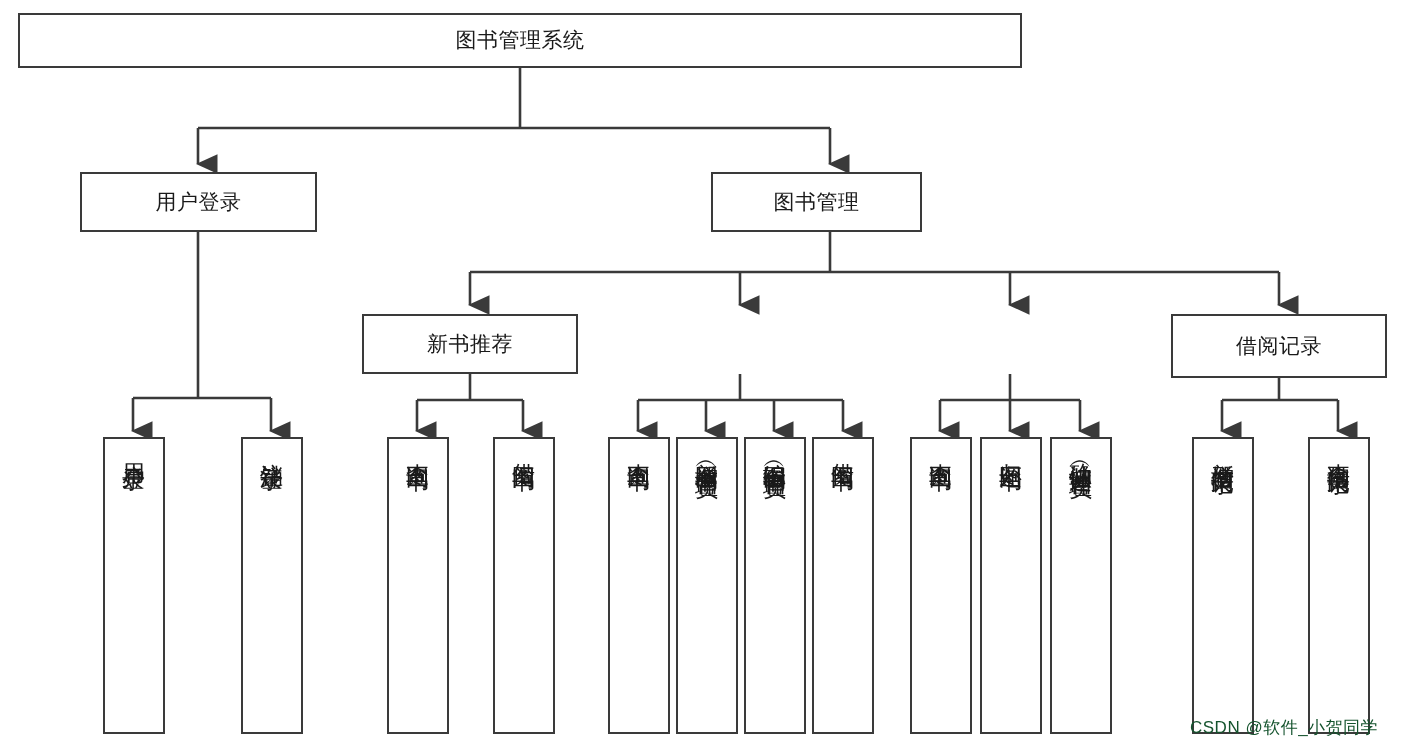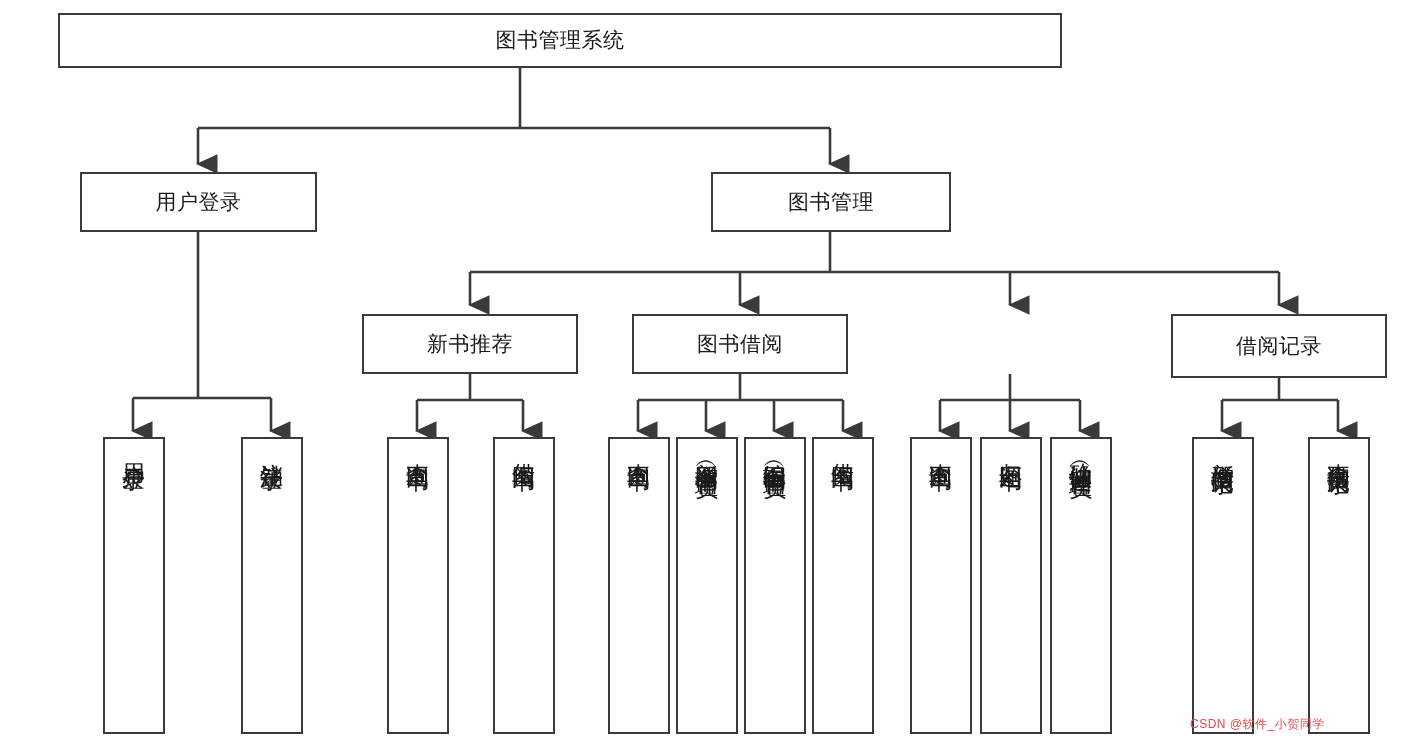--- a/index.html
+++ b/index.html
@@ -51,22 +51,22 @@
   }
   .node.vertical .node-label {
     writing-mode: vertical-rl;
     text-orientation: upright;
     font-size: 23px;
     line-height: 1.05;
     letter-spacing: 2px;
   }
   .watermark {
     position: absolute;
-    color: #ef4444;
-    font-size: 12px;
+    color: #14532d;
+    font-size: 17px;
     letter-spacing: 0.5px;
     white-space: nowrap;
     user-select: none;
   }
 </style>
 </head>
 <body>
 
 <div id="canvas">
 
@@ -113,36 +113,33 @@
       <path d="M 1010 400 L 1010 431" marker-end="url(#arrow)"></path>
       <path d="M 1080 400 L 1080 431" marker-end="url(#arrow)"></path>
 
       <path d="M 1279 374 L 1279 400"></path>
       <path d="M 1222 400 L 1338 400"></path>
       <path d="M 1222 400 L 1222 431" marker-end="url(#arrow)"></path>
       <path d="M 1338 400 L 1338 431" marker-end="url(#arrow)"></path>
     </g>
   </svg>
 
-  <div class="node horizontal" style="left:18px; top:13px; width:1004px; height:55px;margin-left:40px;">
+  <div class="node horizontal" style="left:18px; top:13px; width:1004px; height:55px;">
     <span class="node-label">图书管理系统</span>
   </div>
 
   <div class="node horizontal" style="left:80px; top:172px; width:237px; height:60px;">
     <span class="node-label">用户登录</span>
   </div>
-  <div class="node horizontal" style="left:711px; top:172px; width:240px; height:60px;">
+  <div class="node horizontal" style="left:711px; top:172px; width:211px; height:60px;">
     <span class="node-label">图书管理</span>
   </div>
 
   <div class="node horizontal" style="left:362px; top:314px; width:216px; height:60px;align-items:center;">
     <span class="node-label">新书推荐</span>
-  </div>
-  <div class="node horizontal" style="left:632px; top:314px; width:216px; height:60px;">
-    <span class="node-label">图书借阅</span>
   </div>
   <div class="node horizontal" style="left:1171px; top:314px; width:216px; height:64px;">
     <span class="node-label">借阅记录</span>
   </div>
 
   <div class="node vertical" style="left:103px; top:437px; width:62px; height:297px;">
     <span class="node-label">用户登录</span>
   </div>
   <div class="node vertical" style="left:241px; top:437px; width:62px; height:297px;">
     <span class="node-label">注销登录</span>

